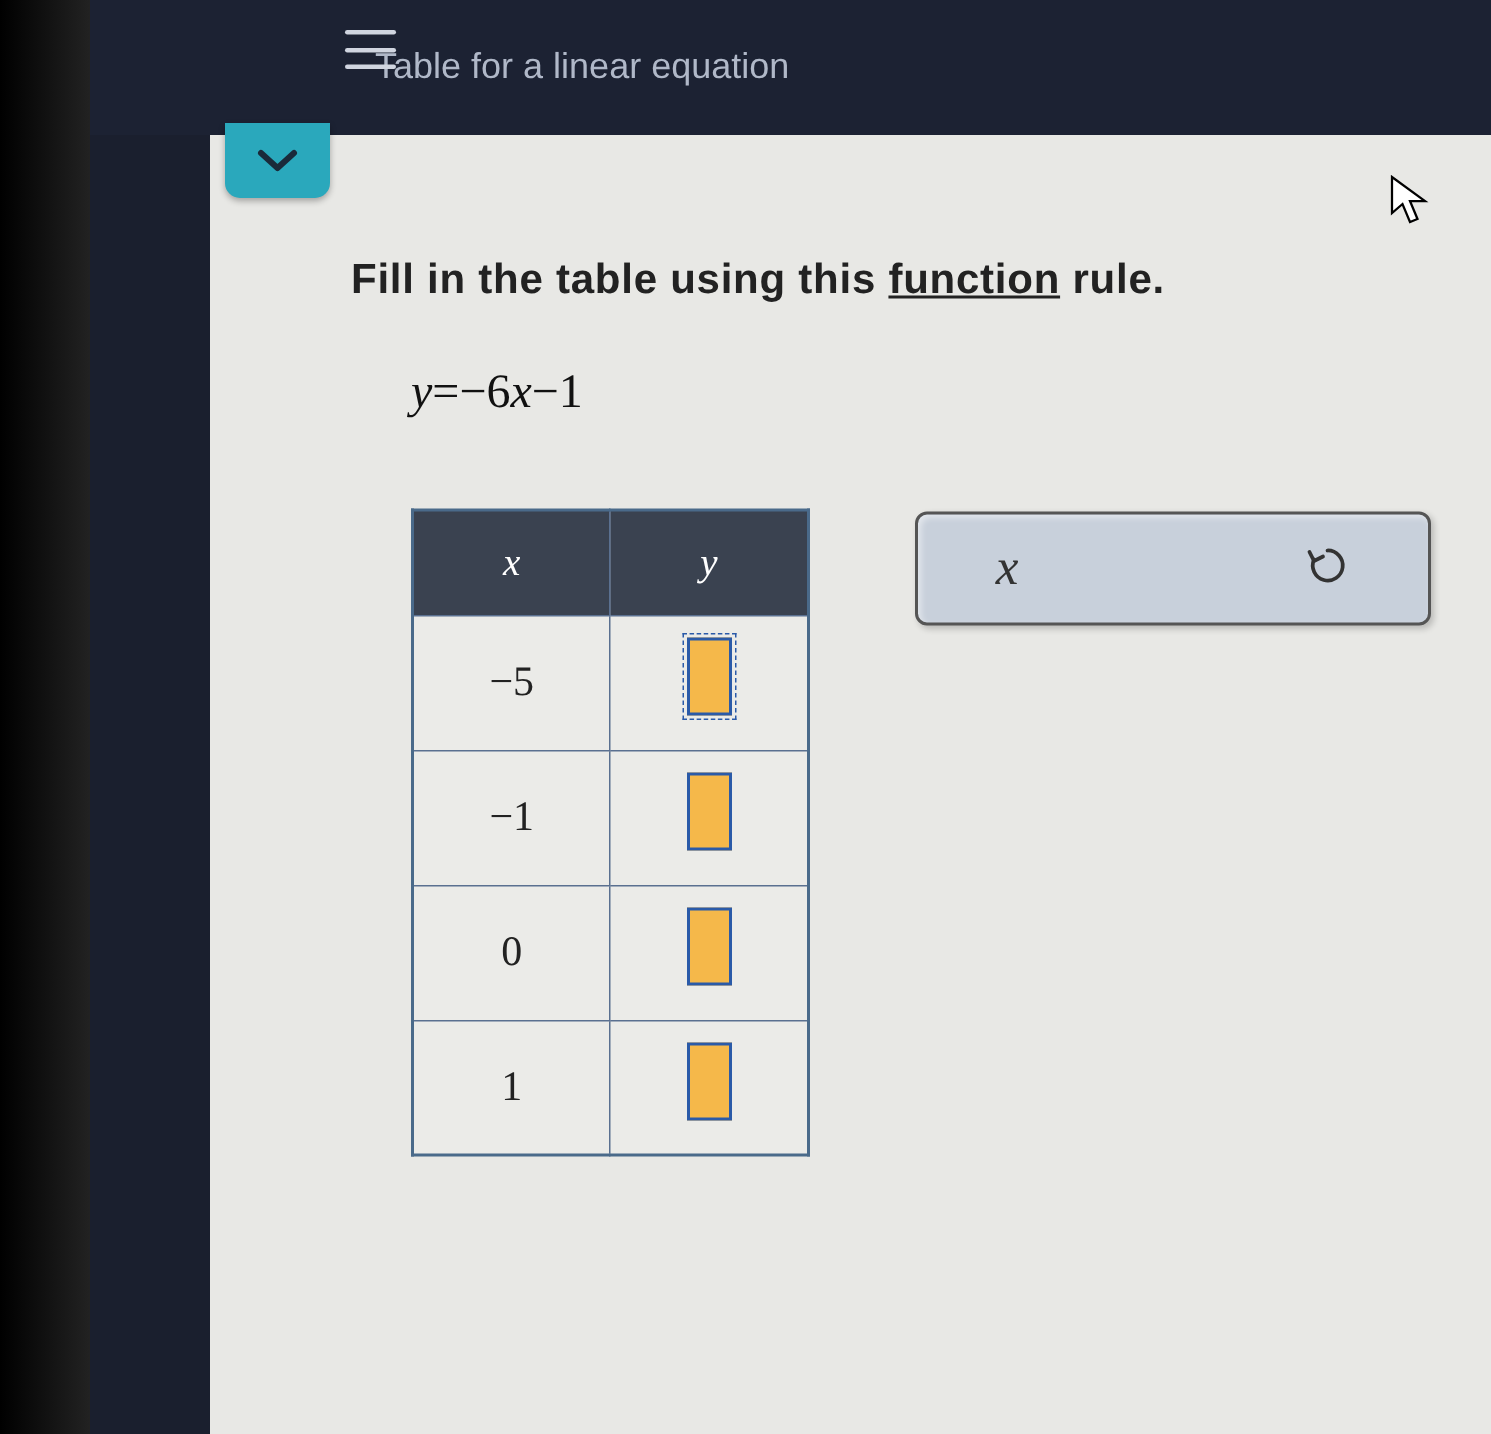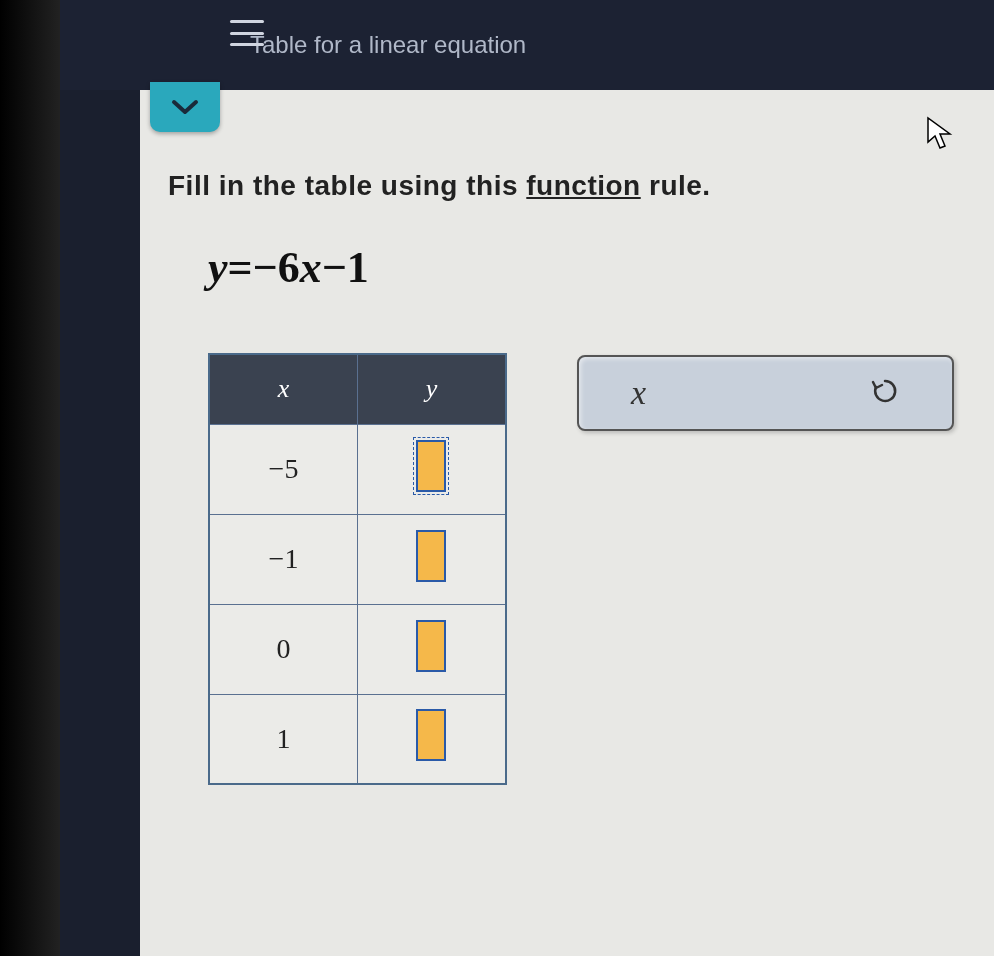--- a/index.html
+++ b/index.html
@@ -43,21 +43,21 @@
     background: #d0d5e0;
     border-radius: 2px;
   }
   .top-bar-title {
     margin-left: 90px;
   }
   .content {
     position: absolute;
     left: 140px; right: 0; top: 90px; bottom: 0;
     background: #e8e8e5;
-    padding: 80px 40px 40px 28px;
+    padding: 80px 40px 40px 94px;
   }
   .dropdown-tab {
     position: absolute;
     top: -8px; left: 10px;
     width: 70px; height: 50px;
     background: #2aa8bc;
     border-radius: 0 0 10px 10px;
     display: flex;
     align-items: center;
     justify-content: center;
@@ -69,27 +69,26 @@
     font-size: 28px;
     font-weight: bold;
     color: #222;
     margin-bottom: 40px;
     letter-spacing: 0.5px;
   }
   .instruction .underline {
     text-decoration: underline;
   }
   .equation {
-    font-size: 44px;
+    font-size: 32px;
     font-family: 'Times New Roman', serif;
     font-style: italic;
     margin-left: 40px;
     margin-bottom: 60px;
     color: #111;
-    font-weight: bold;
   }
   .equation .op { font-style: normal; }
   .main-row {
     display: flex;
     align-items: flex-start;
     gap: 70px;
     margin-left: 40px;
   }
   .func-table {
     border-collapse: collapse;

